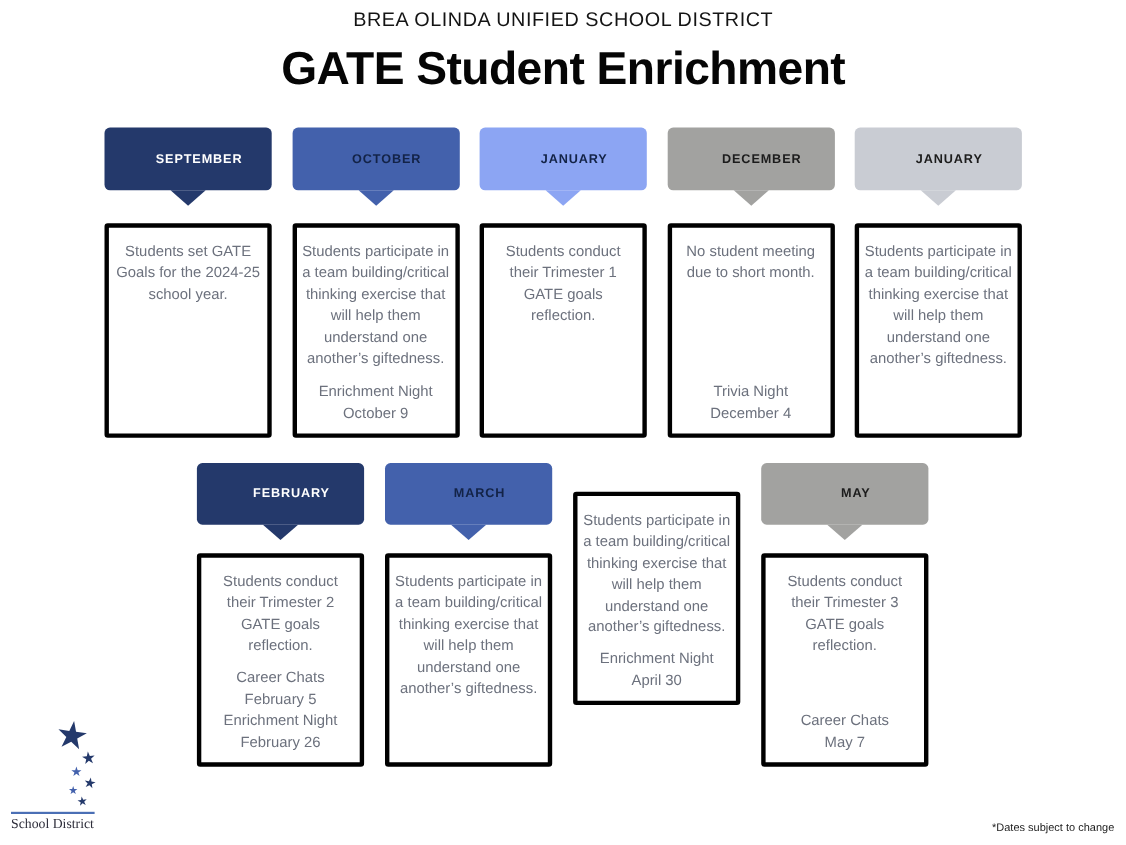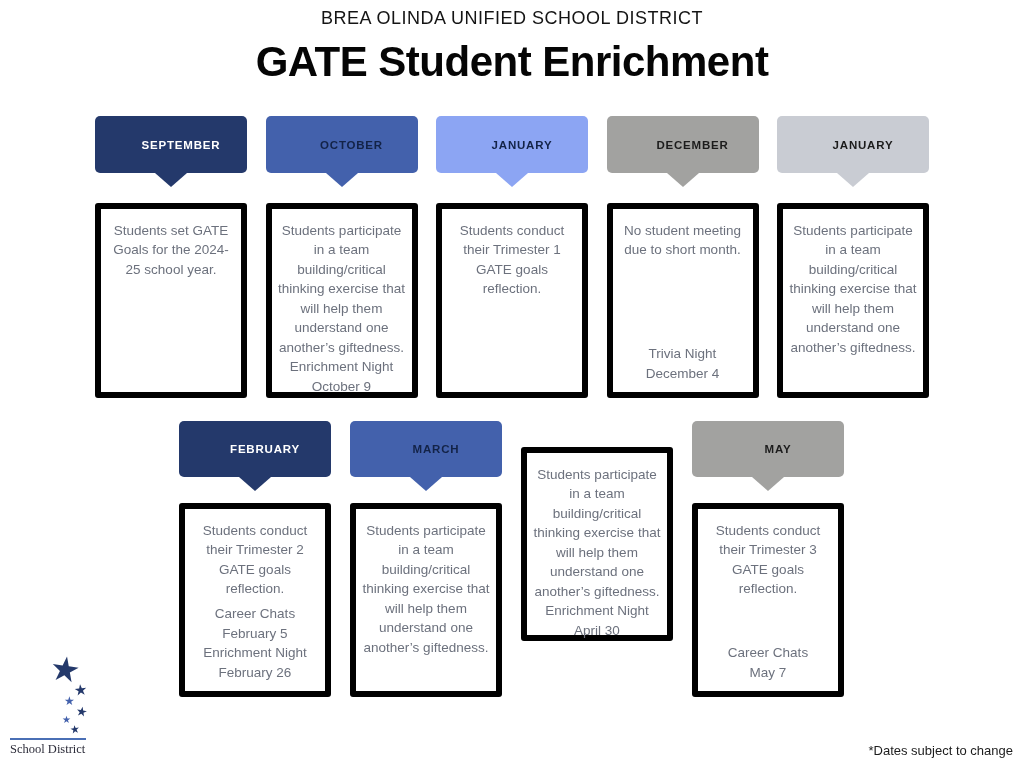--- a/index.html
+++ b/index.html
@@ -33,31 +33,31 @@
     content:'';position:absolute;top:100%;left:50%;
     transform:translateX(-50%);
     border:16px solid transparent;border-bottom:0;
     border-top:14px solid var(--tab-color,#888);
   }
   .tab-label{
     font-size:11.5px;font-weight:700;letter-spacing:.8px;padding-left:20px;
   }
   .box{
     margin-top:30px;height:195px;box-sizing:border-box;
-    background:#ffffff;border:6px solid #000000;border-radius:3px;
+    background:#ffffff;border:4px solid #000000;border-radius:3px;
     padding:12px 5px 9px 5px;
     display:flex;flex-direction:column;justify-content:space-between;
     align-items:center;text-align:center;
     font-size:13.5px;line-height:1.44;color:#6c717d;
   }
   .row-2 .box{margin-top:26px;height:194px;}
   .events{white-space:pre-line;}
   .footnote{
     position:absolute;right:11px;bottom:10px;
-    font-size:13px;color:#1c1c1c;
+    font-size:10px;color:#1c1c1c;
   }
   .logo{
     position:absolute;left:8px;top:657px;width:110px;height:105px;
     font-family:"Liberation Serif", serif;color:#2d2d3a;
   }
   .logo-text{position:absolute;left:2px;top:3px;font-size:23px;line-height:23.5px;}
   .logo-rule{position:absolute;left:2px;top:81px;width:76px;height:2px;background:#4a6fb5;}
   .logo-sub{position:absolute;left:2px;top:85px;font-size:12.5px;}
   .star{position:absolute;line-height:1;display:block;}
   .s1{left:42px;top:-4px;font-size:34px;transform:rotate(8deg);}

